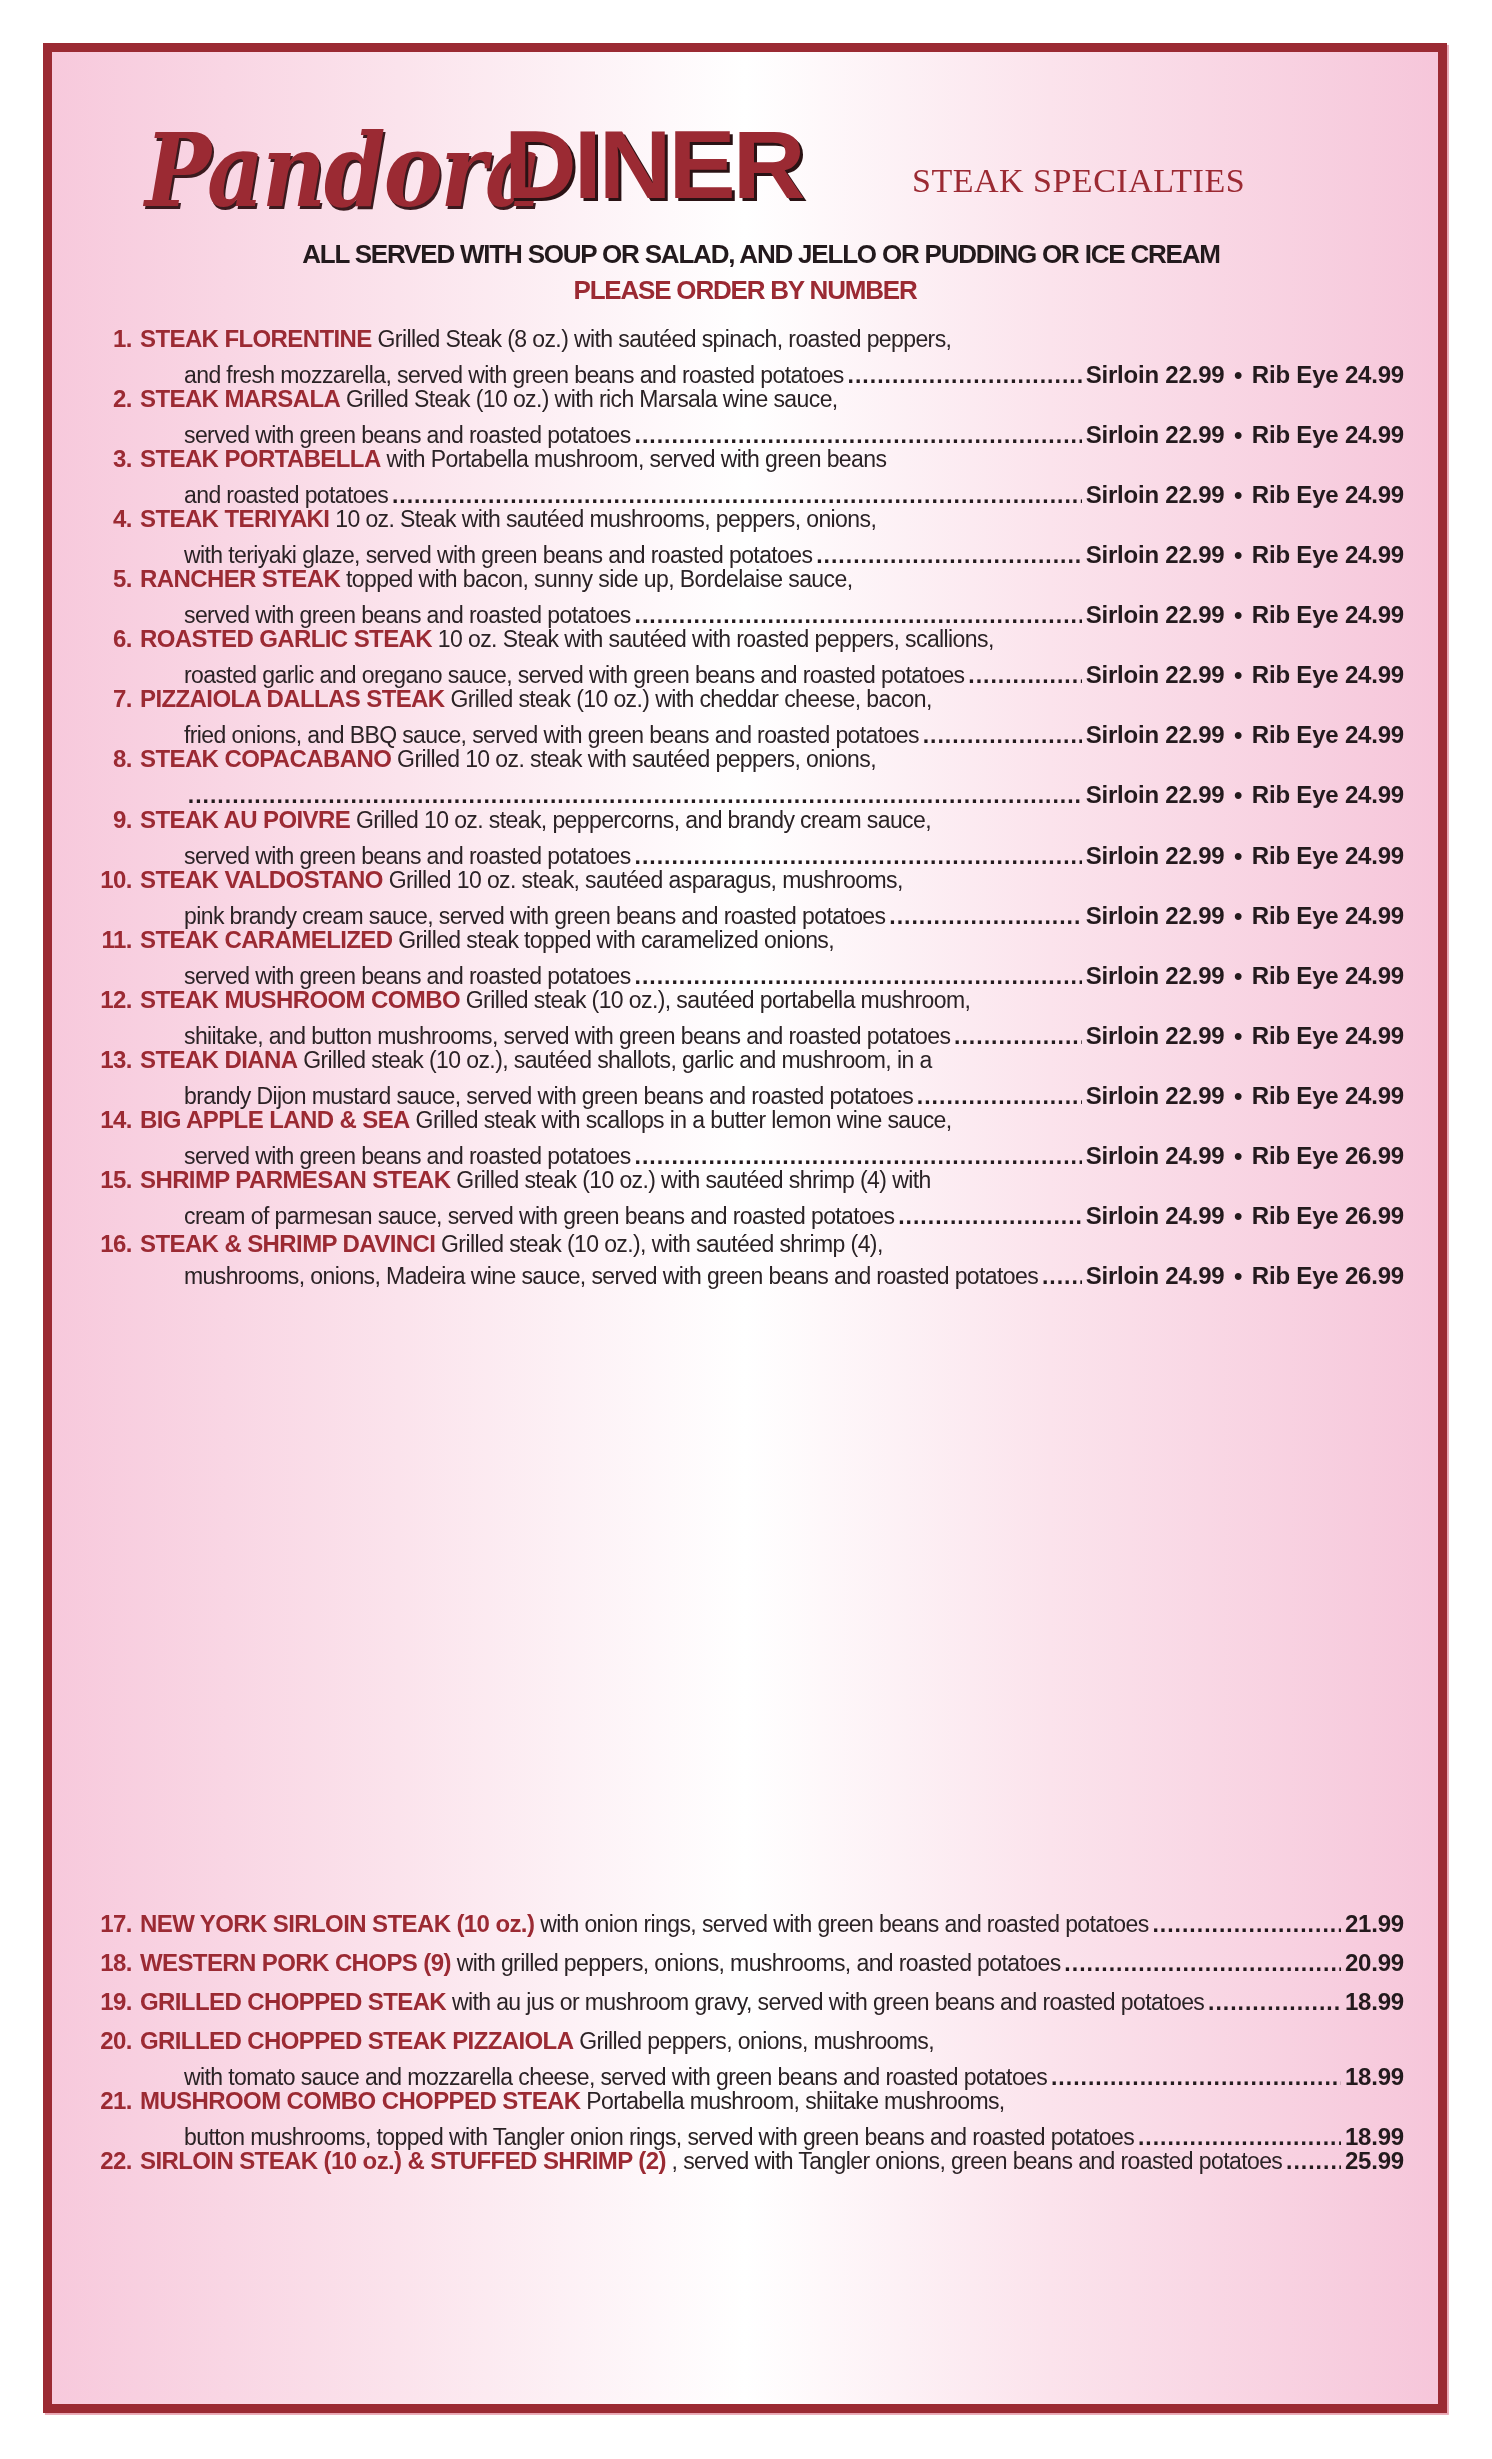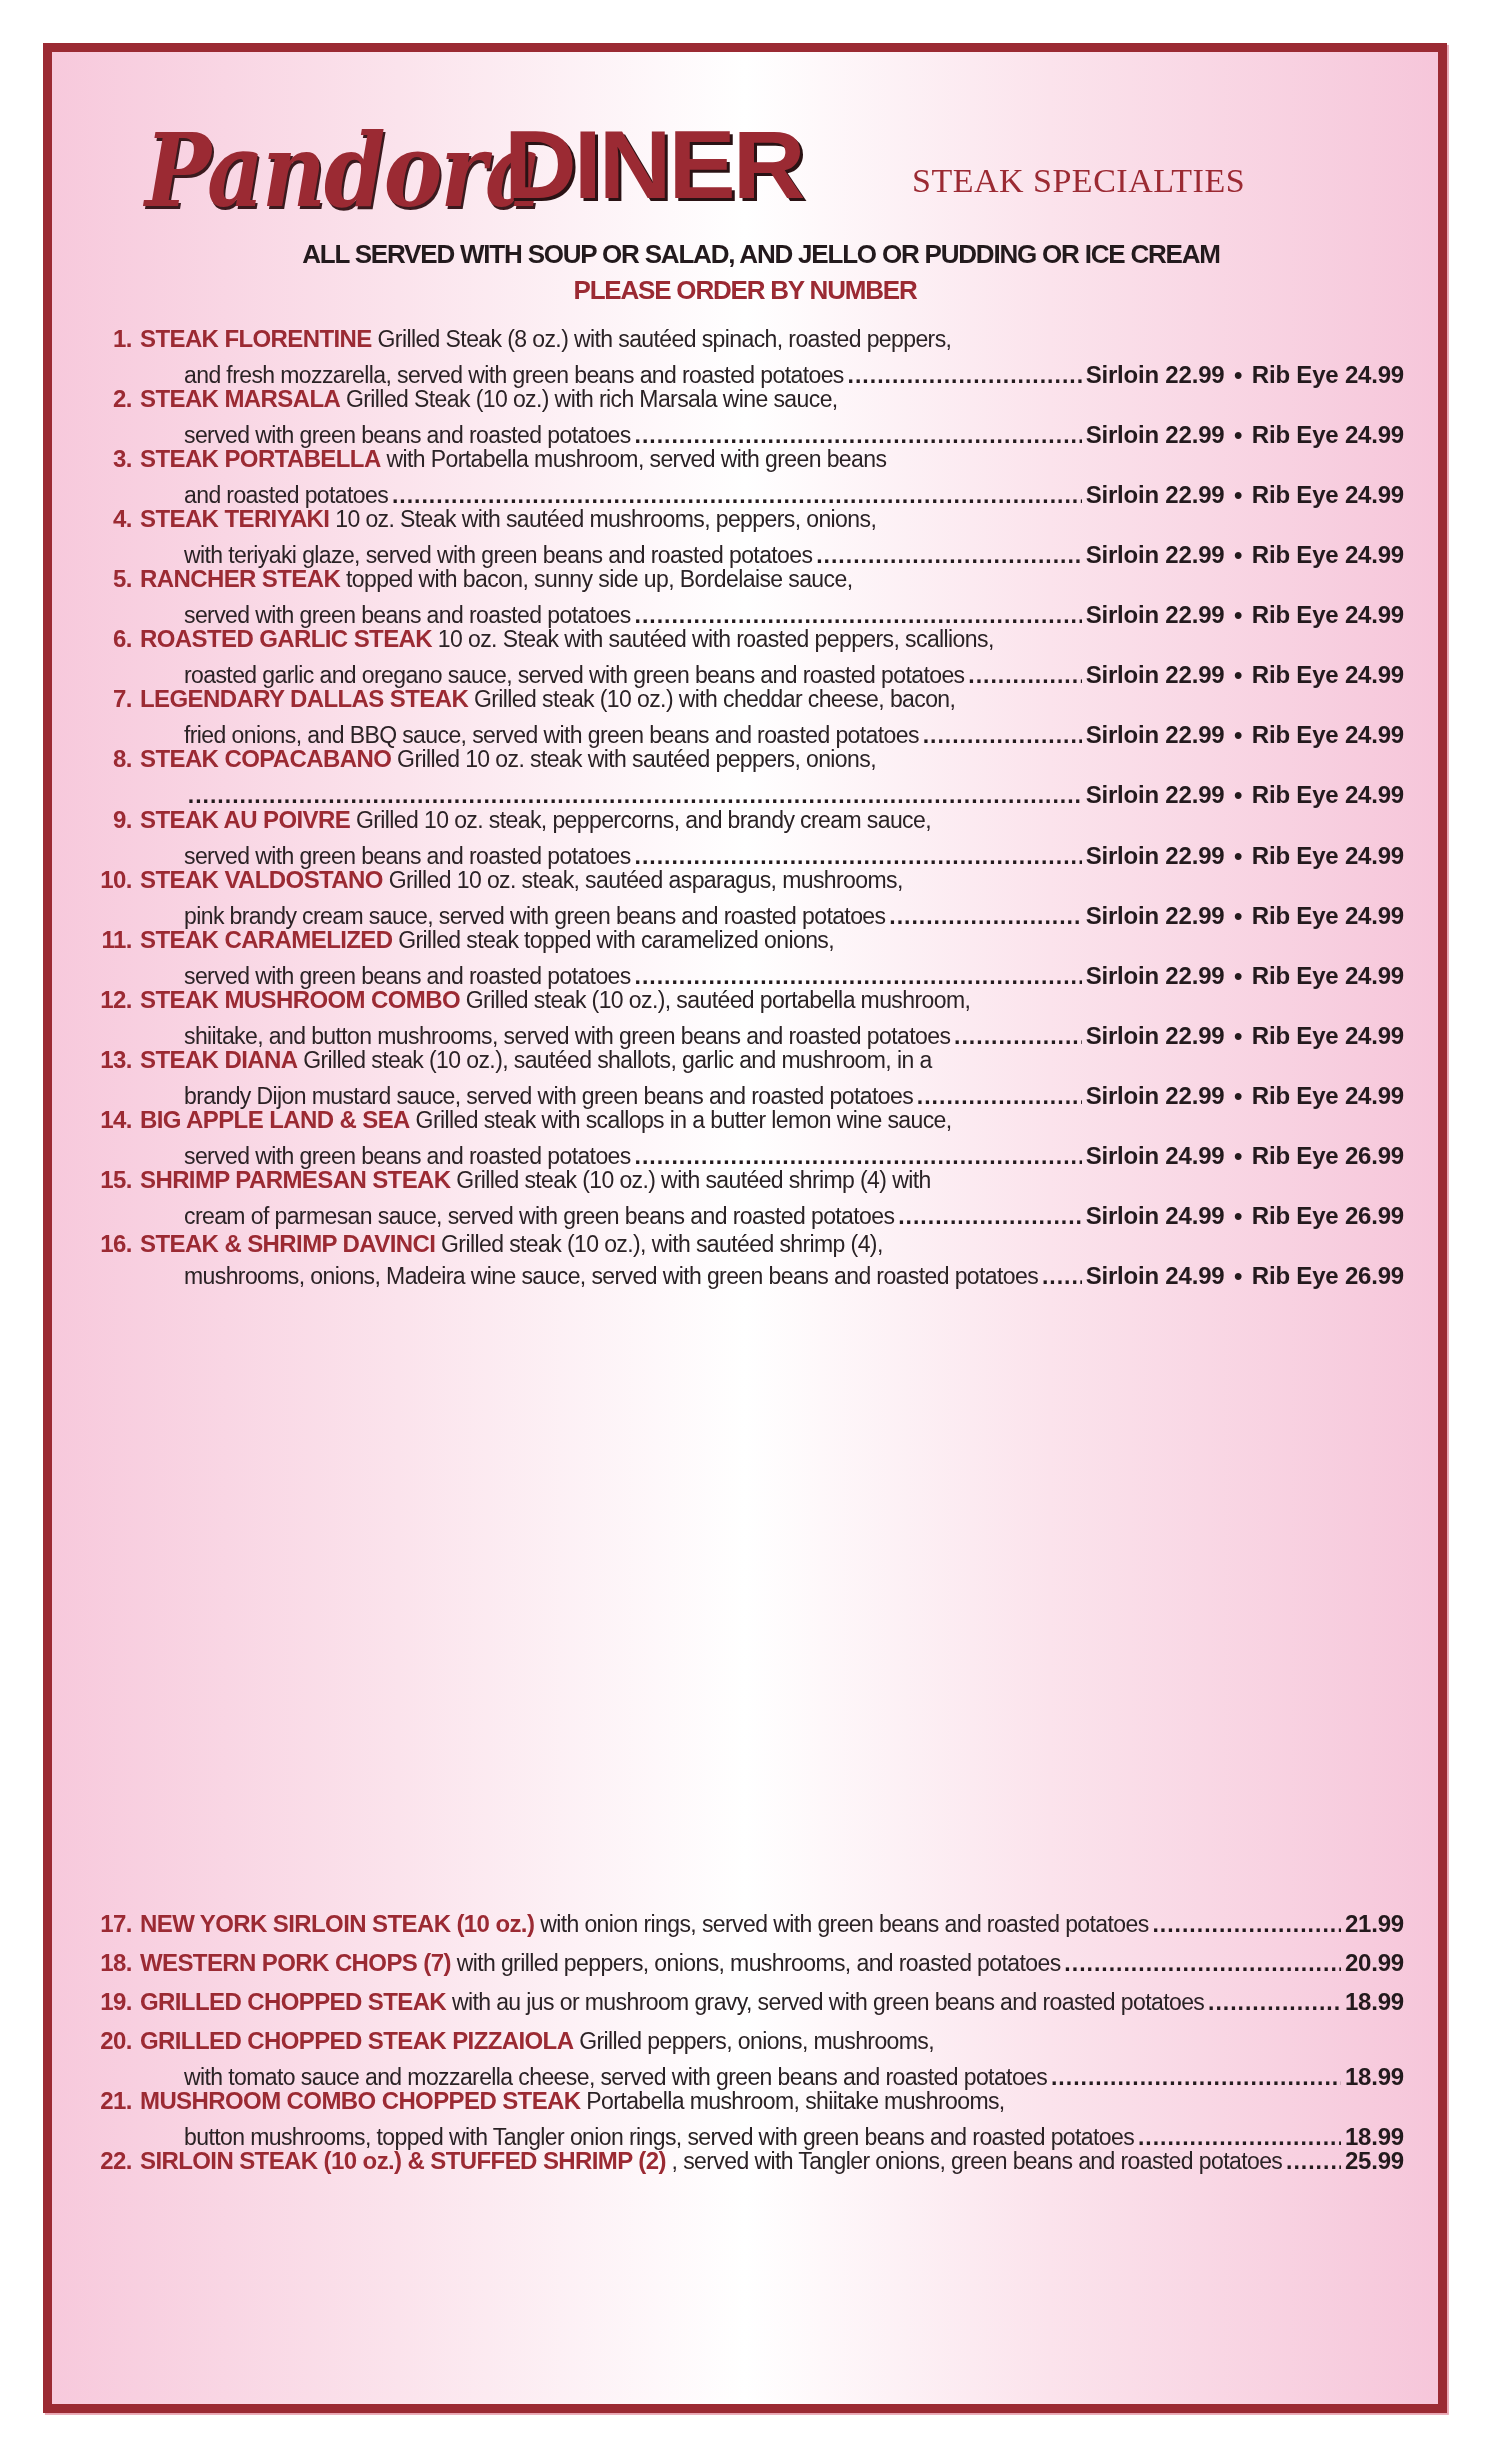--- a/index.html
+++ b/index.html
@@ -154,21 +154,21 @@
         <span class="desc">roasted garlic and oregano sauce, served with green beans and roasted potatoes</span>
         <span class="dots"></span>
         <span class="price">Sirloin 22.99</span>
           <span class="price bullet">•</span>
           <span class="price">Rib Eye 24.99</span>
       </div>
       </div>
       <div class="item" style="top: 633px;">
         <div class="line" style="top:0px">
         <span class="num">7.</span>
-        <span class="name">LEGENDARY DALLAS STEAK</span>
+        <span class="name">PIZZAIOLA DALLAS STEAK</span>
         <span class="desc">Grilled steak (10 oz.) with cheddar cheese, bacon,</span>
 
       </div>
         <div class="line" style="top:36px; left:132px">
         <span class="desc">fried onions, and BBQ sauce, served with green beans and roasted potatoes</span>
         <span class="dots"></span>
         <span class="price">Sirloin 22.99</span>
           <span class="price bullet">•</span>
           <span class="price">Rib Eye 24.99</span>
       </div>
@@ -312,21 +312,21 @@
         <span class="num">17.</span>
         <span class="name">NEW YORK SIRLOIN STEAK (10 oz.)</span>
         <span class="desc">with onion rings,  served with green beans and roasted potatoes</span>
         <span class="dots"></span>
           <span class="price">21.99</span>
       </div>
       </div>
       <div class="item" style="top: 1897px;">
         <div class="line" style="top:0px">
         <span class="num">18.</span>
-        <span class="name">WESTERN PORK CHOPS (7)</span>
+        <span class="name">WESTERN PORK CHOPS (9)</span>
         <span class="desc">with grilled peppers, onions, mushrooms, and roasted potatoes</span>
         <span class="dots"></span>
           <span class="price">20.99</span>
       </div>
       </div>
       <div class="item" style="top: 1936px;">
         <div class="line" style="top:0px">
         <span class="num">19.</span>
         <span class="name">GRILLED CHOPPED STEAK</span>
         <span class="desc">with au jus or mushroom gravy, served with green beans and roasted potatoes</span>

